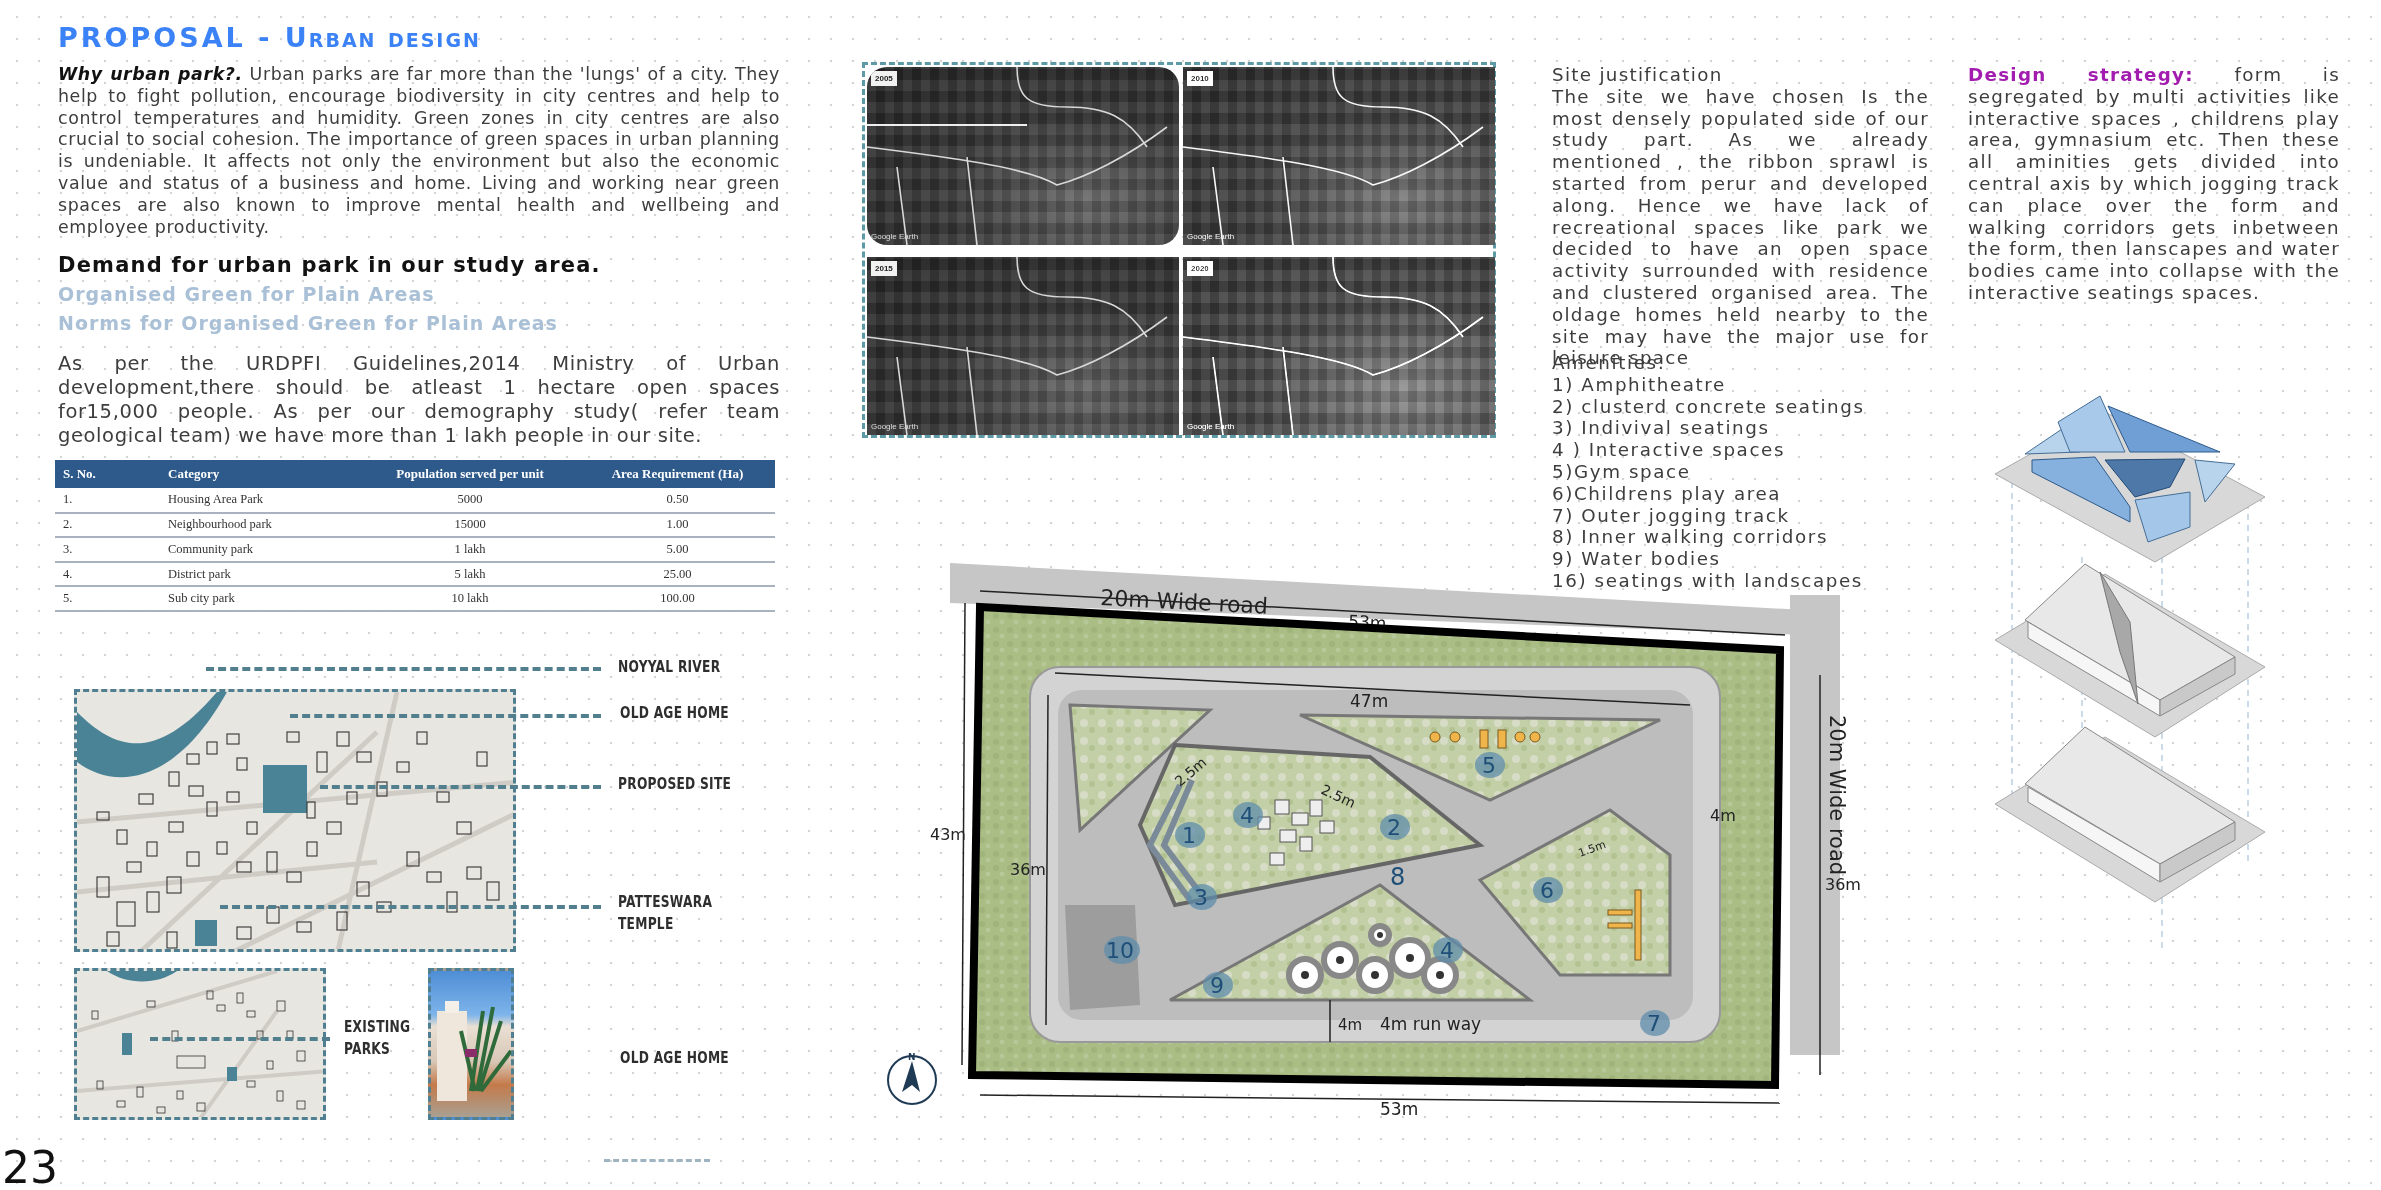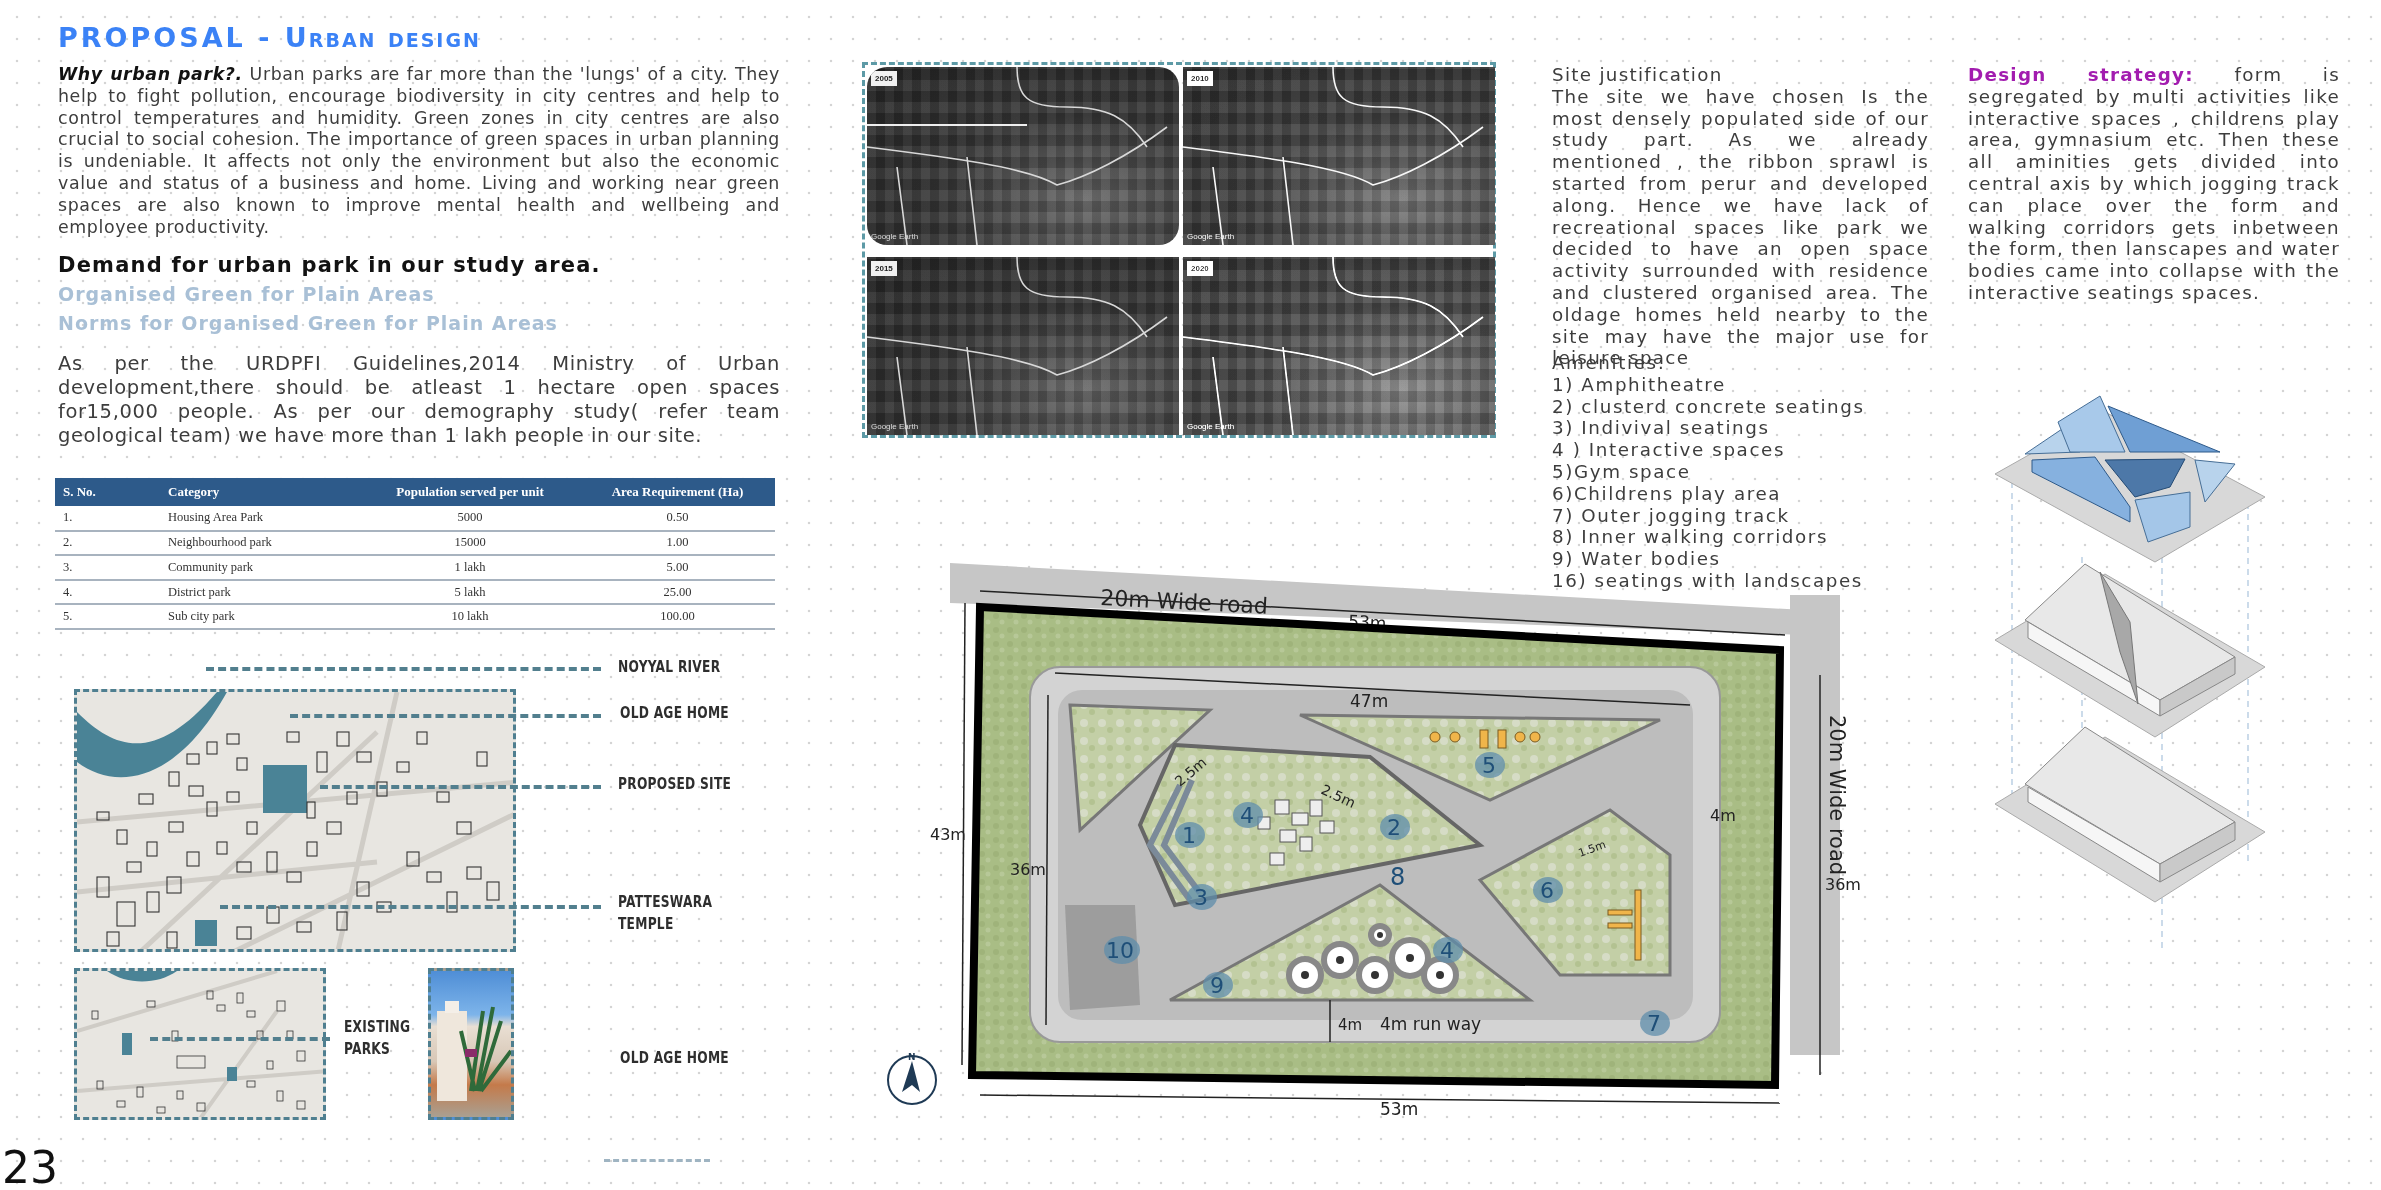--- a/index.html
+++ b/index.html
@@ -34,21 +34,21 @@
     left: 58px; top: 253px;
     font-size: 21px; font-weight: bold; color: #121212; letter-spacing: 1.2px;
   }
   .org-h {
     left: 58px; font-size: 19px; font-weight: bold; color: #a9c0d6; letter-spacing: 1px;
   }
   .guide { left: 58px; top: 352px; width: 722px; font-size: 19.5px; line-height: 24px; }
 
   
   .norm-table {
-    left: 55px; top: 478px; width: 720px;
+    left: 55px; top: 460px; width: 720px;
     border-collapse: collapse;
     font-family: "Liberation Serif", serif; font-size: 12.5px; color: #333;
   }
   .norm-table th {
     background: #2d5a8a; color: #fff; font-weight: bold; text-align: left;
     height: 28px; padding: 0 8px; font-size: 13px;
   }
   .norm-table th.c, .norm-table td.c { text-align: center; }
   .norm-table td {
     height: 24.6px; padding: 0 8px; border-bottom: 2px solid #a8b3bf; background: #fff;

